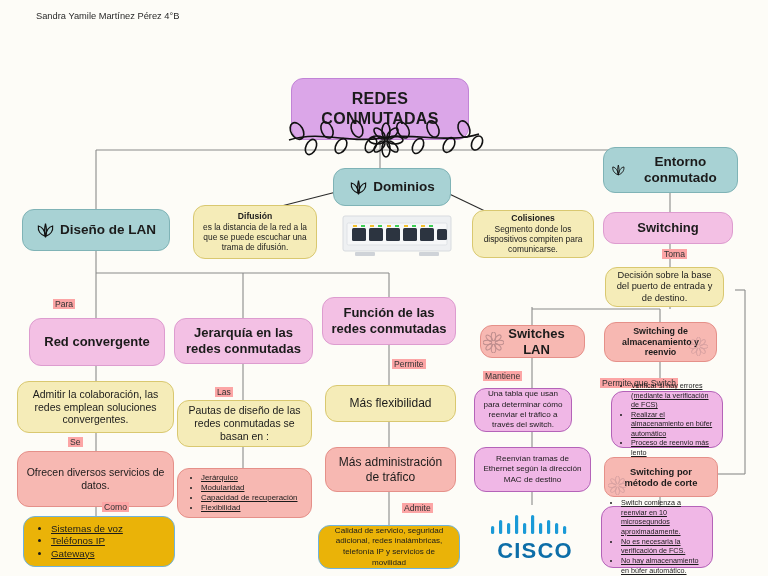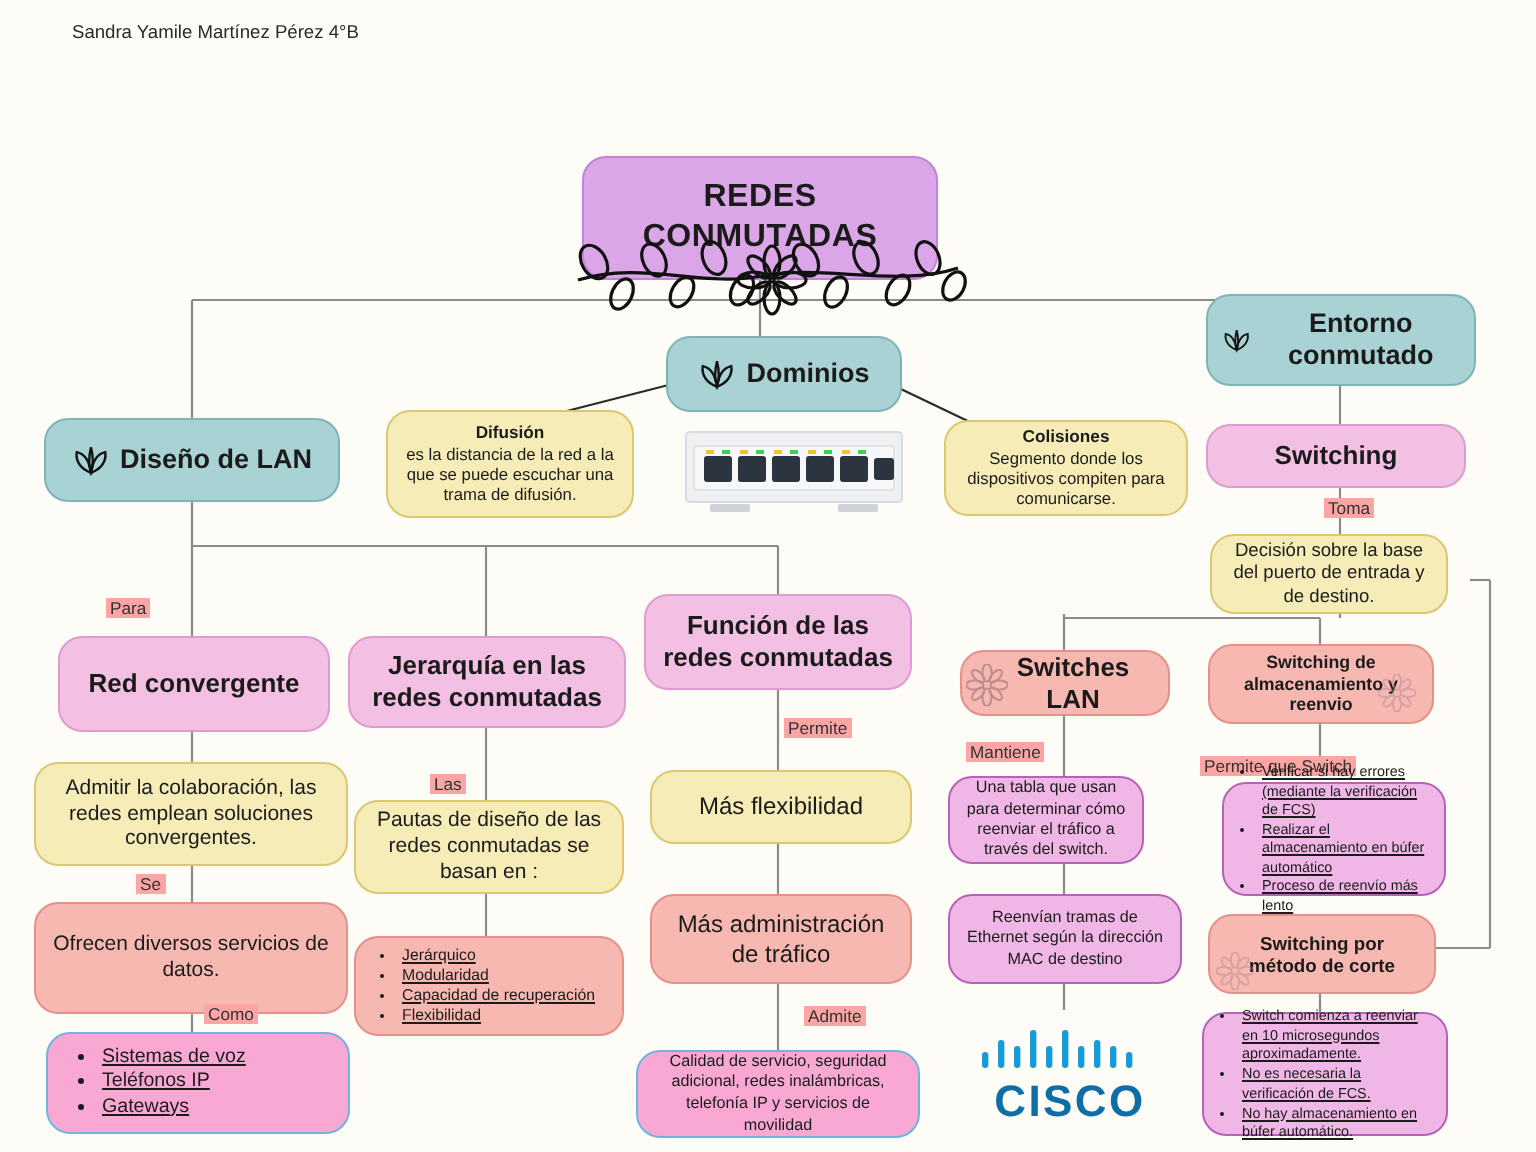--- a/index.html
+++ b/index.html
@@ -34,21 +34,21 @@
     color: #1b1b1b;
   }
   .node .txt { width: 100%; }
   
   .n-purple  { background:#dba6e8; border:1.6px solid #c184d6; font-weight:bold; }
   .n-teal    { background:#a8d2d4; border:1.6px solid #7fb3b6; font-weight:bold; }
   .n-pink    { background:#f3c0e4; border:1.6px solid #dd9ccf; font-weight:bold; }
   .n-yellow  { background:#f5ecb8; border:1.6px solid #d9c870; }
   .n-salmon  { background:#f7b8b2; border:1.6px solid #e59089; font-weight:bold; }
   .n-salmonp { background:#f7b8b2; border:1.6px solid #e59089; font-weight:normal; }
-  .n-blue    { background:#f9a8d4; border:1.6px solid #6fb3de; }
+  .n-blue    { background:#eab308; border:1.6px solid #6fb3de; }
   .n-violet  { background:#f0b7e6; border:1.6px solid #b463b8; }
 
   .title-node {
     font-size: 16px;
     letter-spacing: 0.3px;
   }
   .lvl1 { font-size: 13.5px; }
   .lvl2 { font-size: 13px; }
   .body-sm { font-size: 9.2px; }
   .body-xs { font-size: 8px; }
@@ -395,37 +395,37 @@
   <div class="edge-label" style="left:600px; top:378px;">Permite que Switch</div>
 
   <div class="node n-violet" style="left:611px; top:391px; width:112px; height:57px; justify-content:flex-start;">
     <ul class="bl" style="font-size:7.2px; line-height:1.3; padding-left:12px;">
       <li>Verificar si hay errores (mediante la verificación de FCS)</li>
       <li>Realizar el almacenamiento en búfer automático</li>
       <li>Proceso de reenvío más lento</li>
     </ul>
   </div>
 
-  <div class="node n-salmon" style="left:604px; top:457px; width:114px; height:40px;">
+  <div class="node n-salmon" style="left:604px; top:457px; width:114px; height:40px;border-radius:10px;">
     <span class="txt" style="font-size:9.4px; line-height:1.2;">Switching por método de corte</span>
     <svg class="flower-ico" style="left:3px; top:18px;" width="19" height="19" viewBox="0 0 24 24">
       <g stroke="#b2868d" stroke-width="1.2" fill="none">
         <ellipse cx="12" cy="5" rx="2.6" ry="5"></ellipse>
         <ellipse cx="12" cy="19" rx="2.6" ry="5"></ellipse>
         <ellipse cx="5" cy="12" rx="5" ry="2.6"></ellipse>
         <ellipse cx="19" cy="12" rx="5" ry="2.6"></ellipse>
         <ellipse cx="7" cy="7" rx="4.5" ry="2.3" transform="rotate(45 7 7)"></ellipse>
         <ellipse cx="17" cy="17" rx="4.5" ry="2.3" transform="rotate(45 17 17)"></ellipse>
         <ellipse cx="17" cy="7" rx="4.5" ry="2.3" transform="rotate(-45 17 7)"></ellipse>
         <ellipse cx="7" cy="17" rx="4.5" ry="2.3" transform="rotate(-45 7 17)"></ellipse>
       </g>
     </svg>
   </div>
 
-  <div class="node n-violet" style="left:601px; top:506px; width:123px; height:62px; justify-content:center;">
+  <div class="node n-violet" style="left:601px; top:506px; width:112px; height:62px; justify-content:center;">
     <ul class="bl" style="font-size:7.2px; line-height:1.32; padding-left:12px;">
       <li>Switch comienza a reenviar en 10 microsegundos aproximadamente.</li>
       <li>No es necesaria la verificación de FCS.</li>
       <li>No hay almacenamiento en búfer automático.</li>
     </ul>
   </div>
 
 </div>
 
 </body></html>

